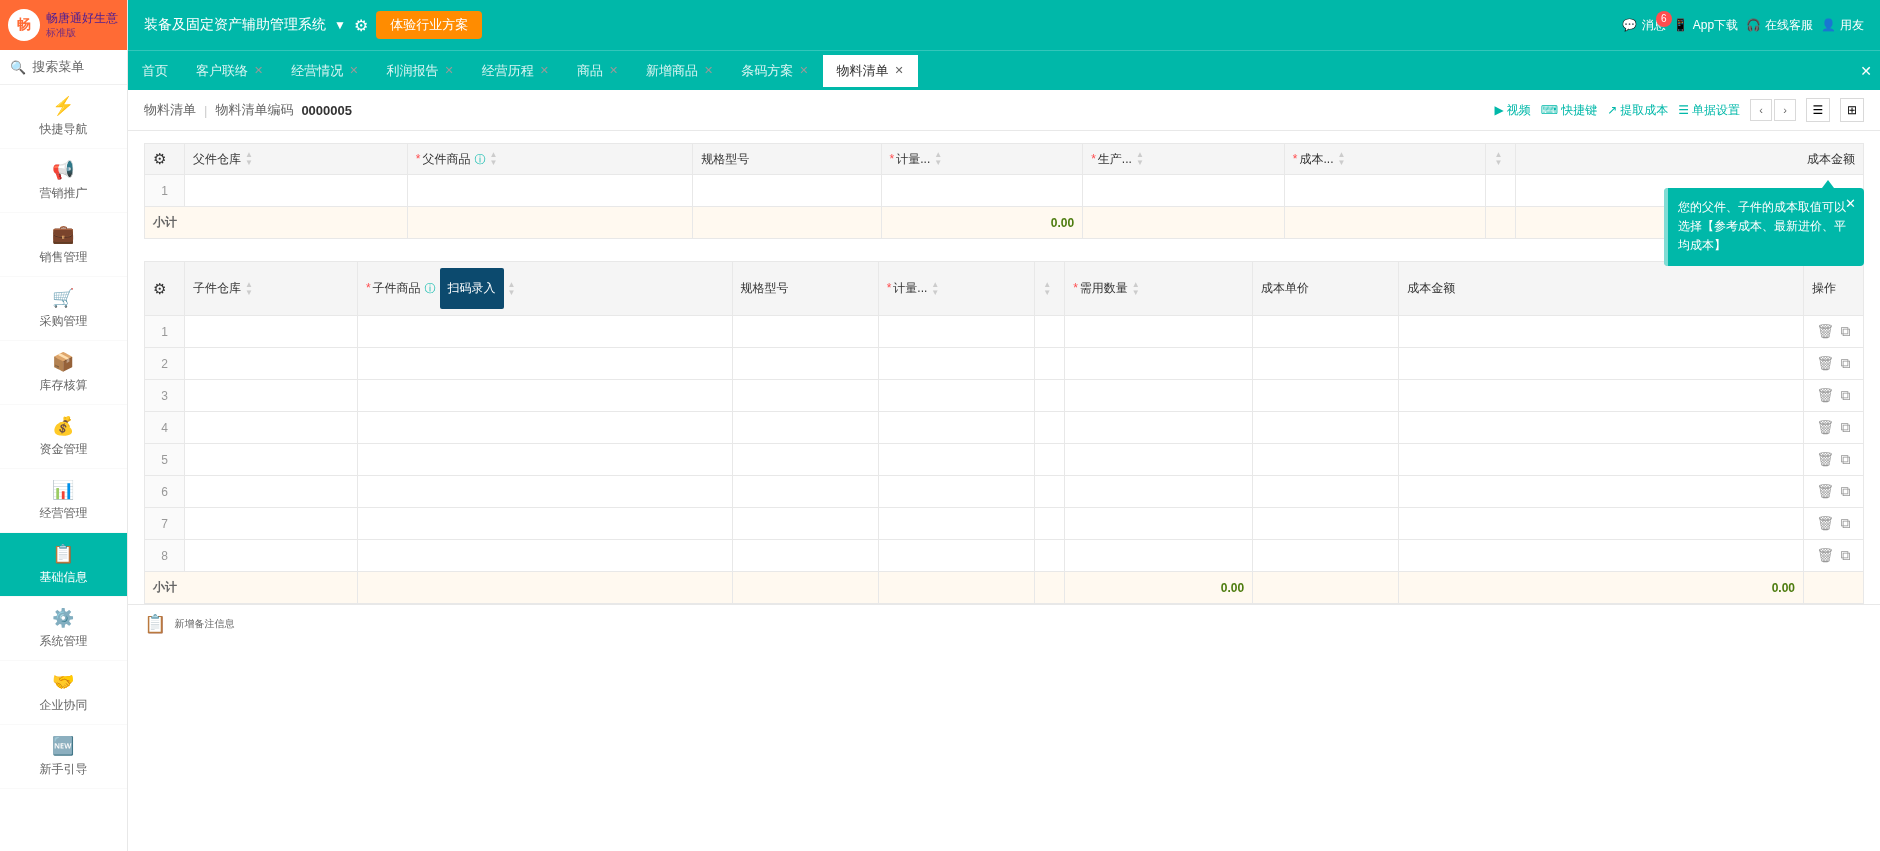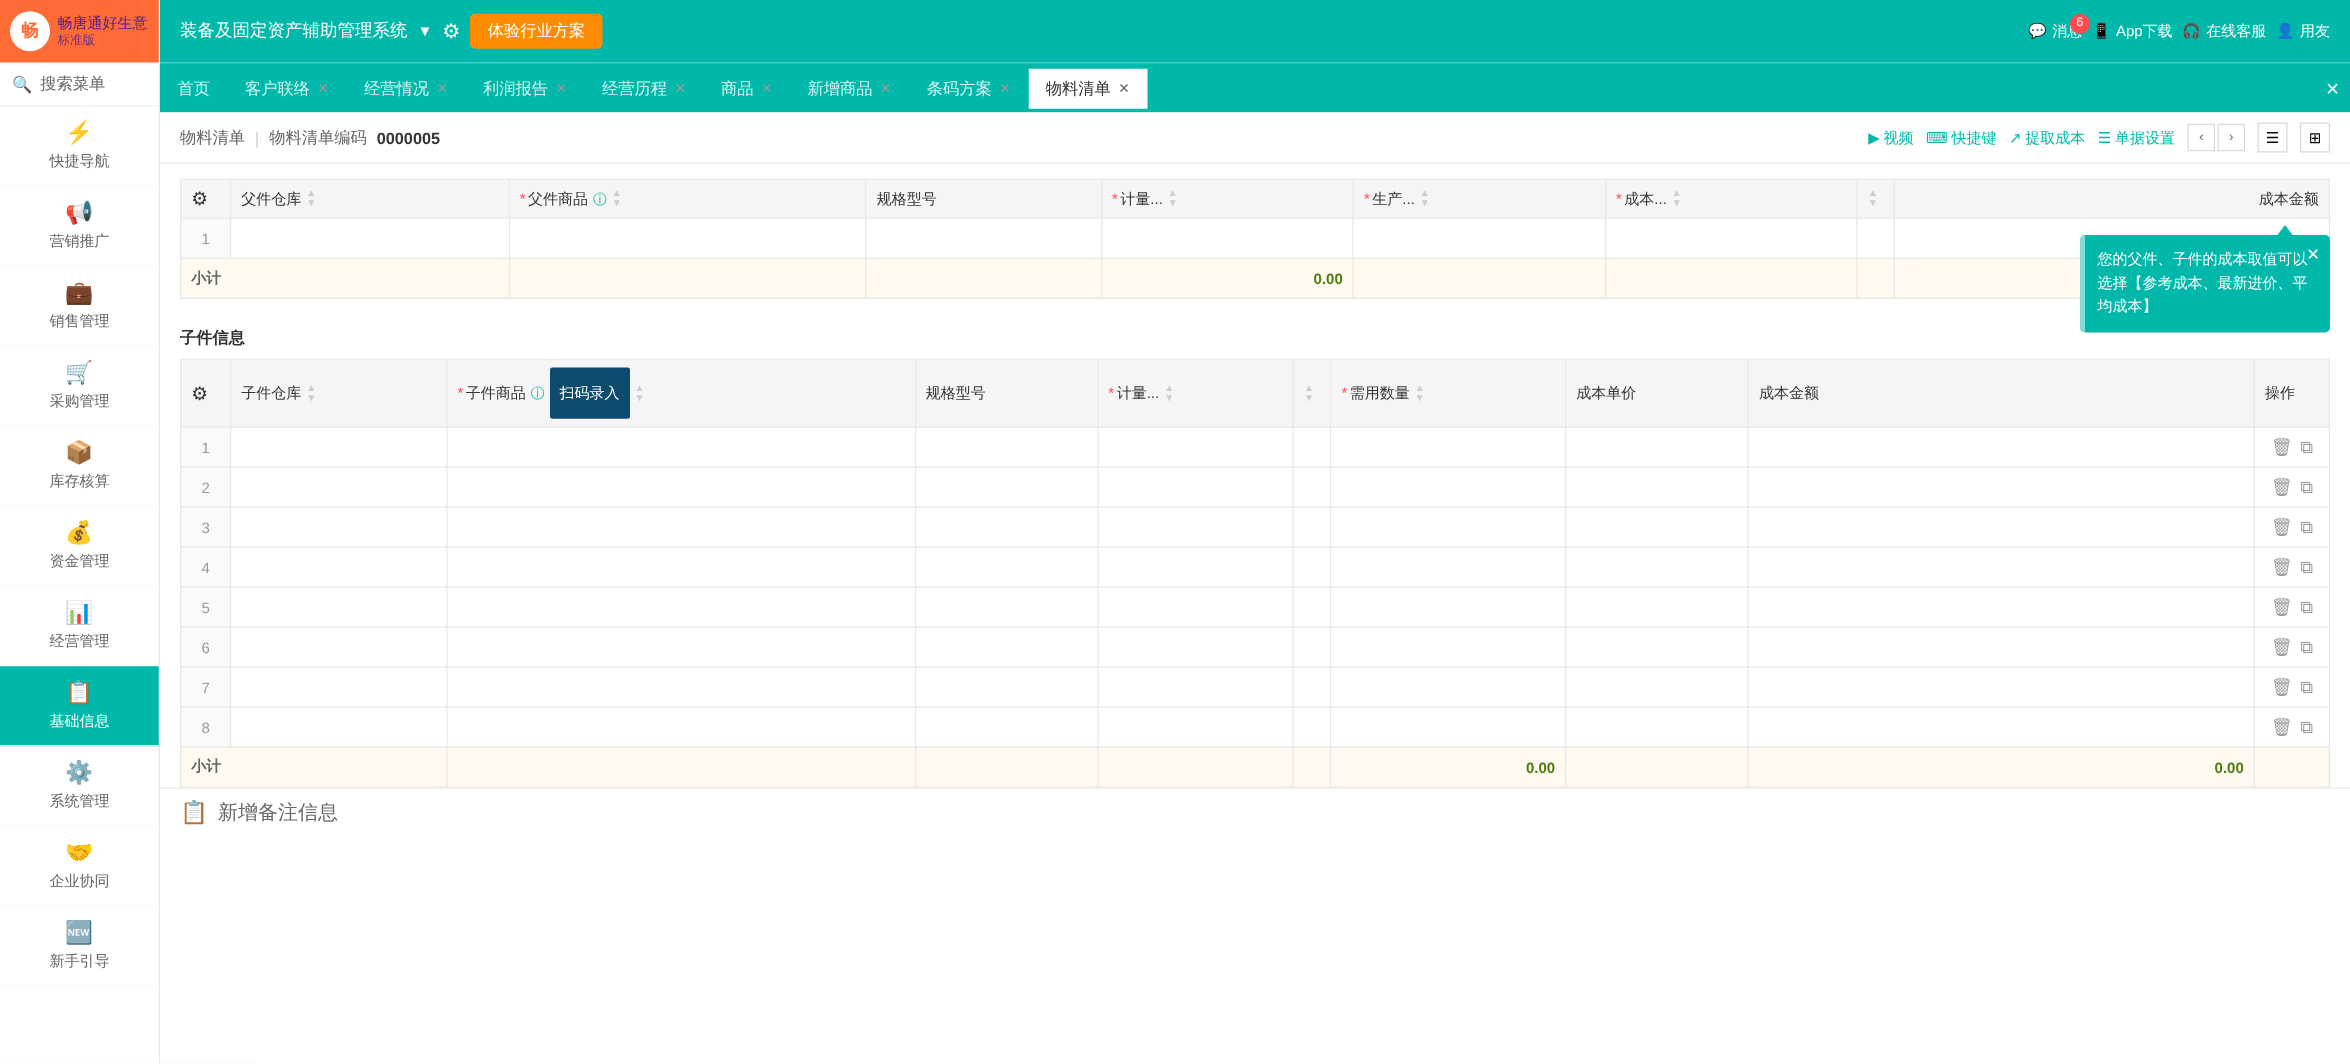--- a/index.html
+++ b/index.html
@@ -328,21 +328,21 @@
       display: flex;
       align-items: center;
       gap: 8px;
       background: #fff;
     }
     .bottom-icon {
       color: #00b8a9;
       font-size: 18px;
     }
     .bottom-text {
-      font-size: 16px;
+      font-size: 10px;
       color: #666;
     }
 
     .relative { position: relative; }
   </style>
 </head>
 <body>
 
 <div class="sidebar">
   <div class="sidebar-logo">
@@ -592,21 +592,20 @@
             <td></td>
             <td></td>
             <td></td>
             <td class="subtotal-value" style="text-align:right;">0.00</td>
           </tr>
         </tbody>
       </table>
     </div>
 
     <div class="section" style="margin-top:10px;">
-      <div class="section-title">子件信息</div>
       <table class="data-table">
         <thead>
           <tr>
             <th class="settings-icon-cell" style="width:36px;">⚙</th>
             <th>
               <div class="th-sortable">
                 <span>子件仓库</span>
                 <div class="sort-arrows">
                     <span>▲</span>
                     <span>▼</span>

